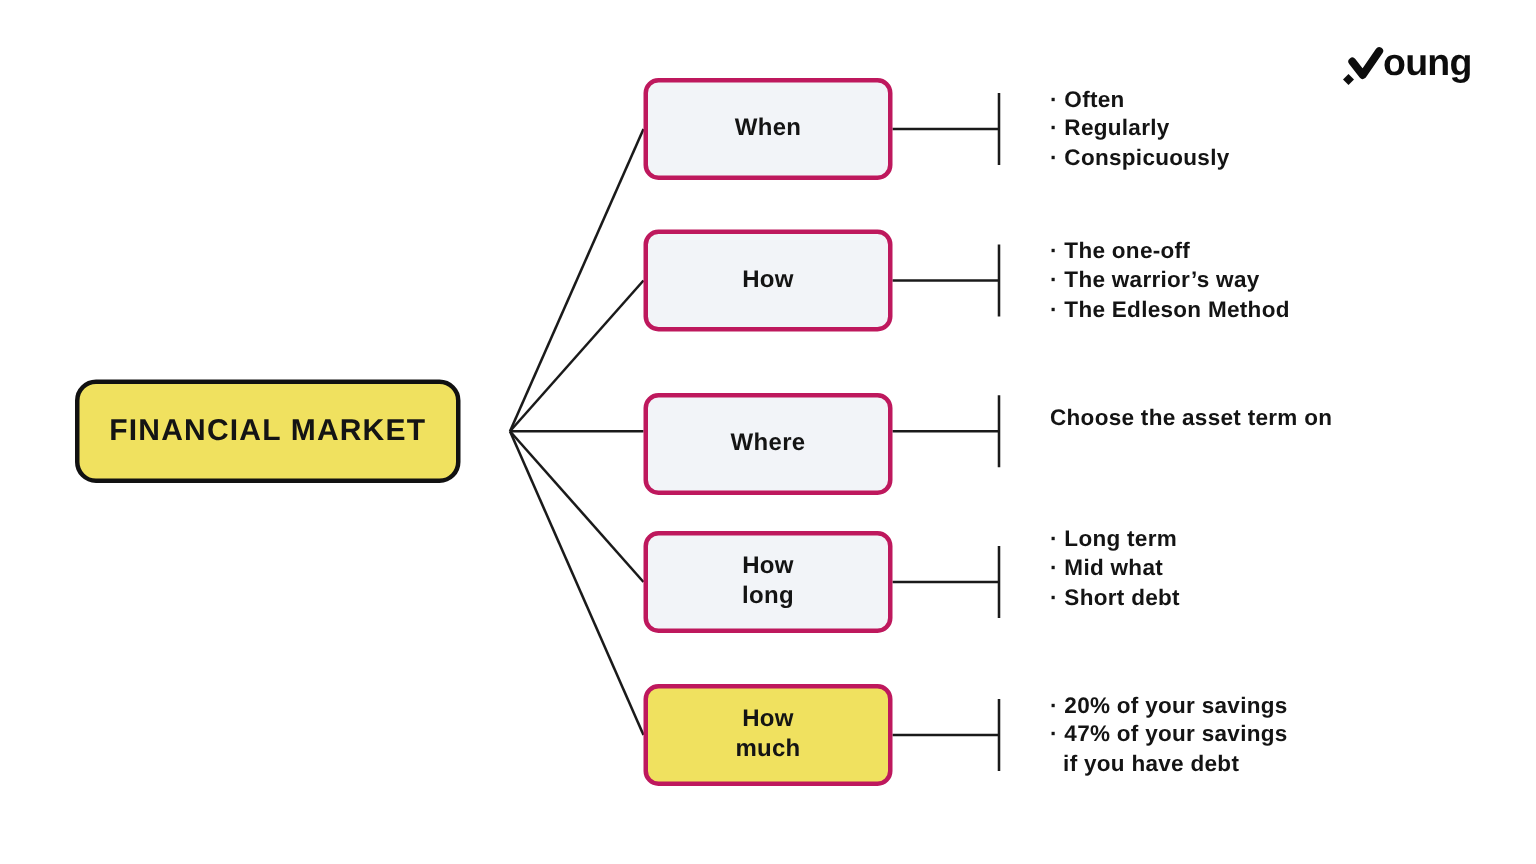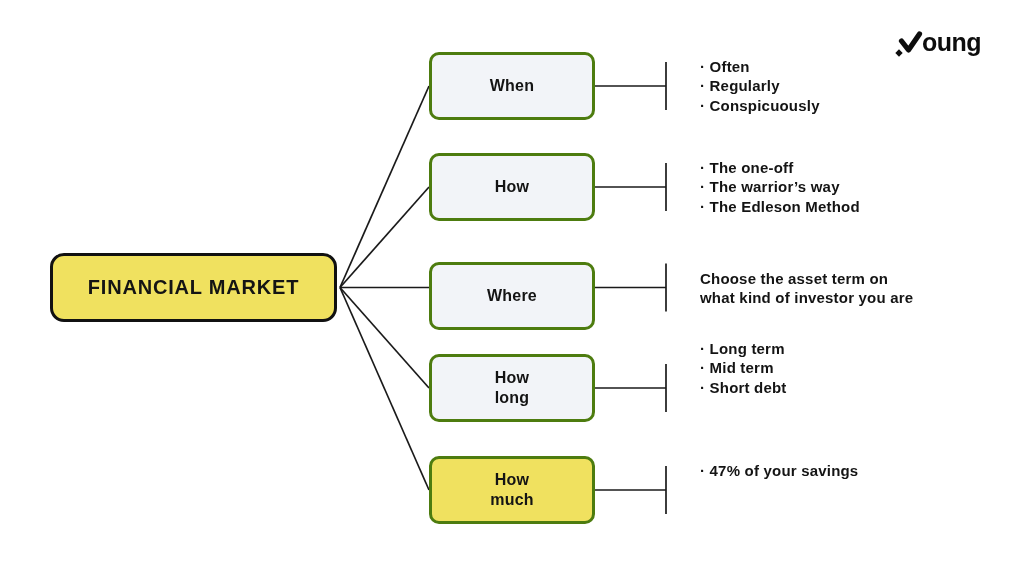--- a/index.html
+++ b/index.html
@@ -7,35 +7,35 @@
     position:relative;
     width:1024px;height:576px;
     background:#ffffff;
     font-family:"Liberation Sans",sans-serif;
     color:#141414;
     overflow:hidden;
   }
   .wires{position:absolute;left:0;top:0;z-index:0;}
 
   .root-node{
-    position:absolute;left:50px;top:253px;width:287px;height:69px;
+    position:absolute;left:50px;top:253px;width:257px;height:69px;
     background:var(--highlight);
     border:3px solid #111111;border-radius:14px;
     display:flex;align-items:center;justify-content:center;
     box-sizing:border-box;z-index:2;
   }
   .root-node span{
     font-size:20px;font-weight:700;letter-spacing:0.8px;color:#141414;
     white-space:nowrap;
   }
 
   .node{
     position:absolute;left:429px;width:166px;height:68px;
     background:var(--nodefill);
-    border:3px solid #4d7c0f;border-radius:10px;
+    border:3px solid #be185d;border-radius:10px;
     display:flex;align-items:center;justify-content:center;
     box-sizing:border-box;z-index:2;text-align:center;
   }
   .node span{
     font-size:16px;font-weight:700;letter-spacing:0.2px;color:#141414;
     white-space:pre-line;line-height:20px;
   }
   .node.highlight{background:var(--highlight);}
 
   .detail{
@@ -110,29 +110,30 @@
     <div class="dline">· Regularly</div>
     <div class="dline">· Conspicuously</div>
   </div>
   <div class="detail" style="top:158px">
     <div class="dline">· The one-off</div>
     <div class="dline">· The warrior’s way</div>
     <div class="dline">· The Edleson Method</div>
   </div>
   <div class="detail" style="top:268.5px">
     <div class="dline">Choose the asset term on</div>
-    <div class="dline">what kind of investor you are</div>
   </div>
-  <div class="detail" style="top:339px">
+  <div class="detail" style="top:350px">
     <div class="dline">· Long term</div>
-    <div class="dline">· Mid term</div>
+    <div class="dline">· Mid what</div>
     <div class="dline">· Short debt</div>
   </div>
   <div class="detail" style="top:461px">
+    <div class="dline">· 20% of your savings</div>
     <div class="dline">· 47% of your savings</div>
+    <div class="dline">  if you have debt</div>
   </div>
 
   <div class="logo">
     <svg width="30" height="30" viewBox="0 0 30 30">
       <path d="M7.5 11 L14.5 20 L25.5 4" fill="none" stroke="#0d0d0d" stroke-width="5.2" stroke-linecap="round" stroke-linejoin="round"></path>
       <rect x="2.4" y="20.4" width="5.2" height="5.2" fill="#0d0d0d" transform="rotate(45 5 23)"></rect>
     </svg>
     <span class="word">oung</span>
   </div>
 

